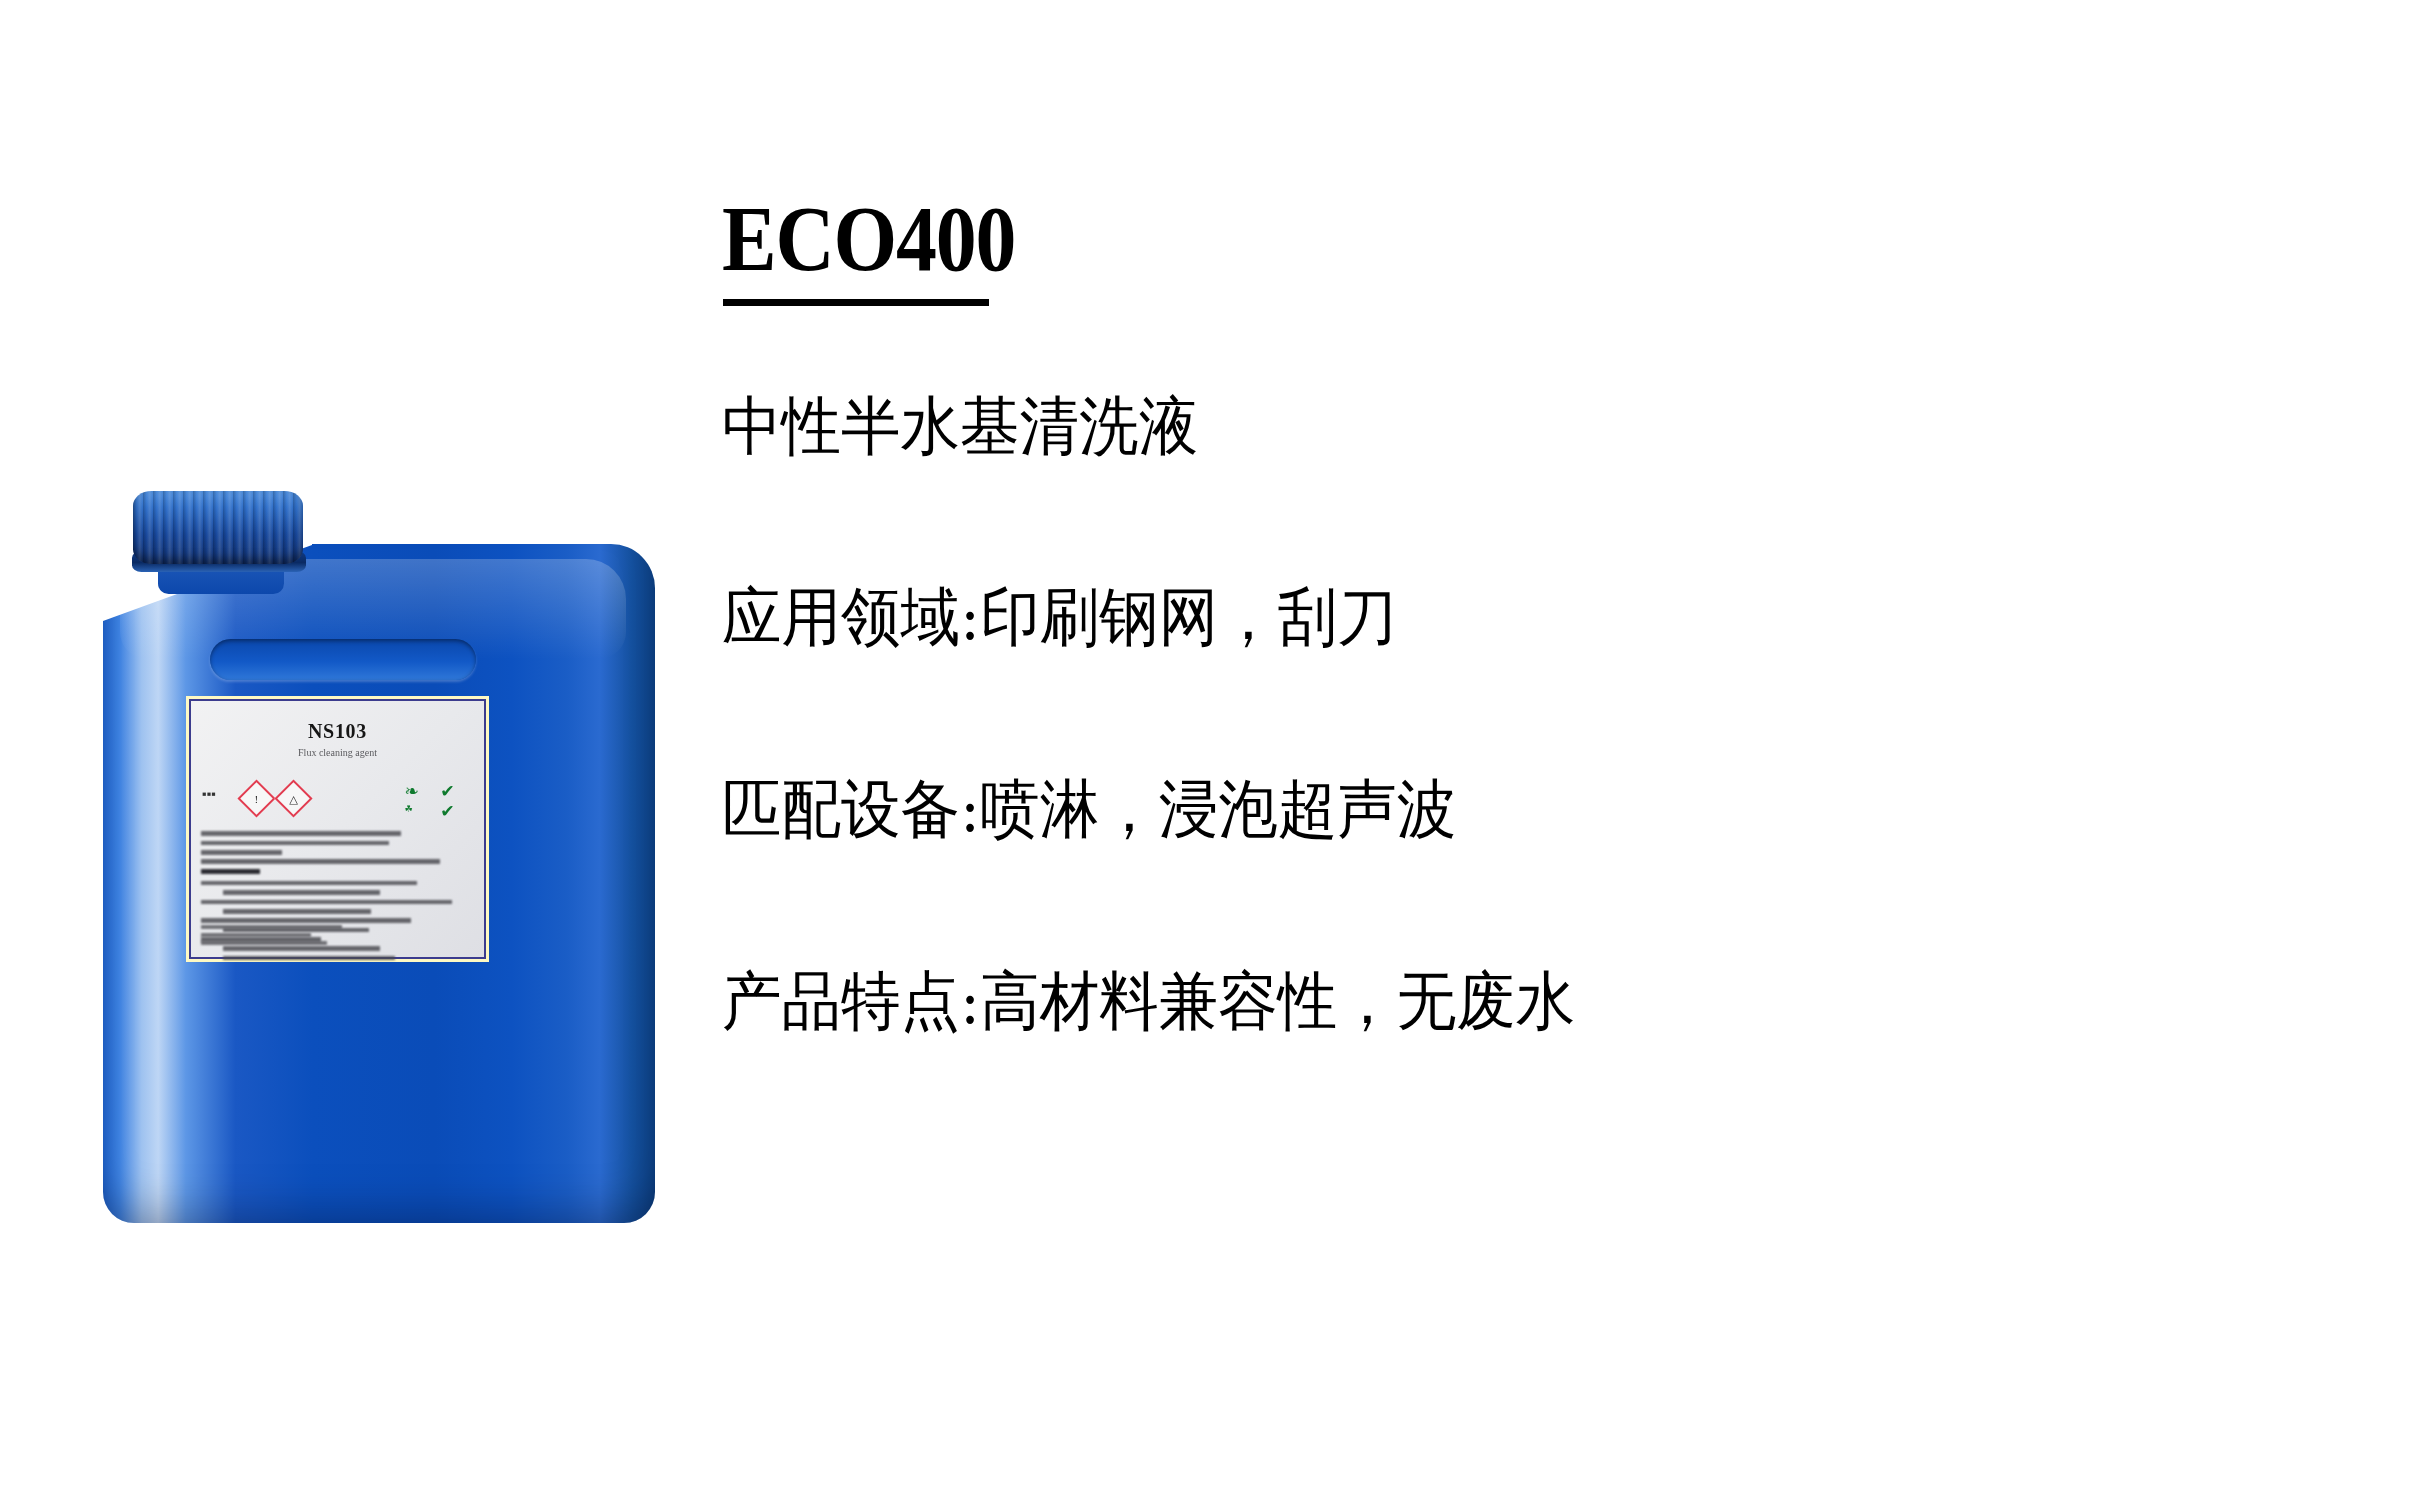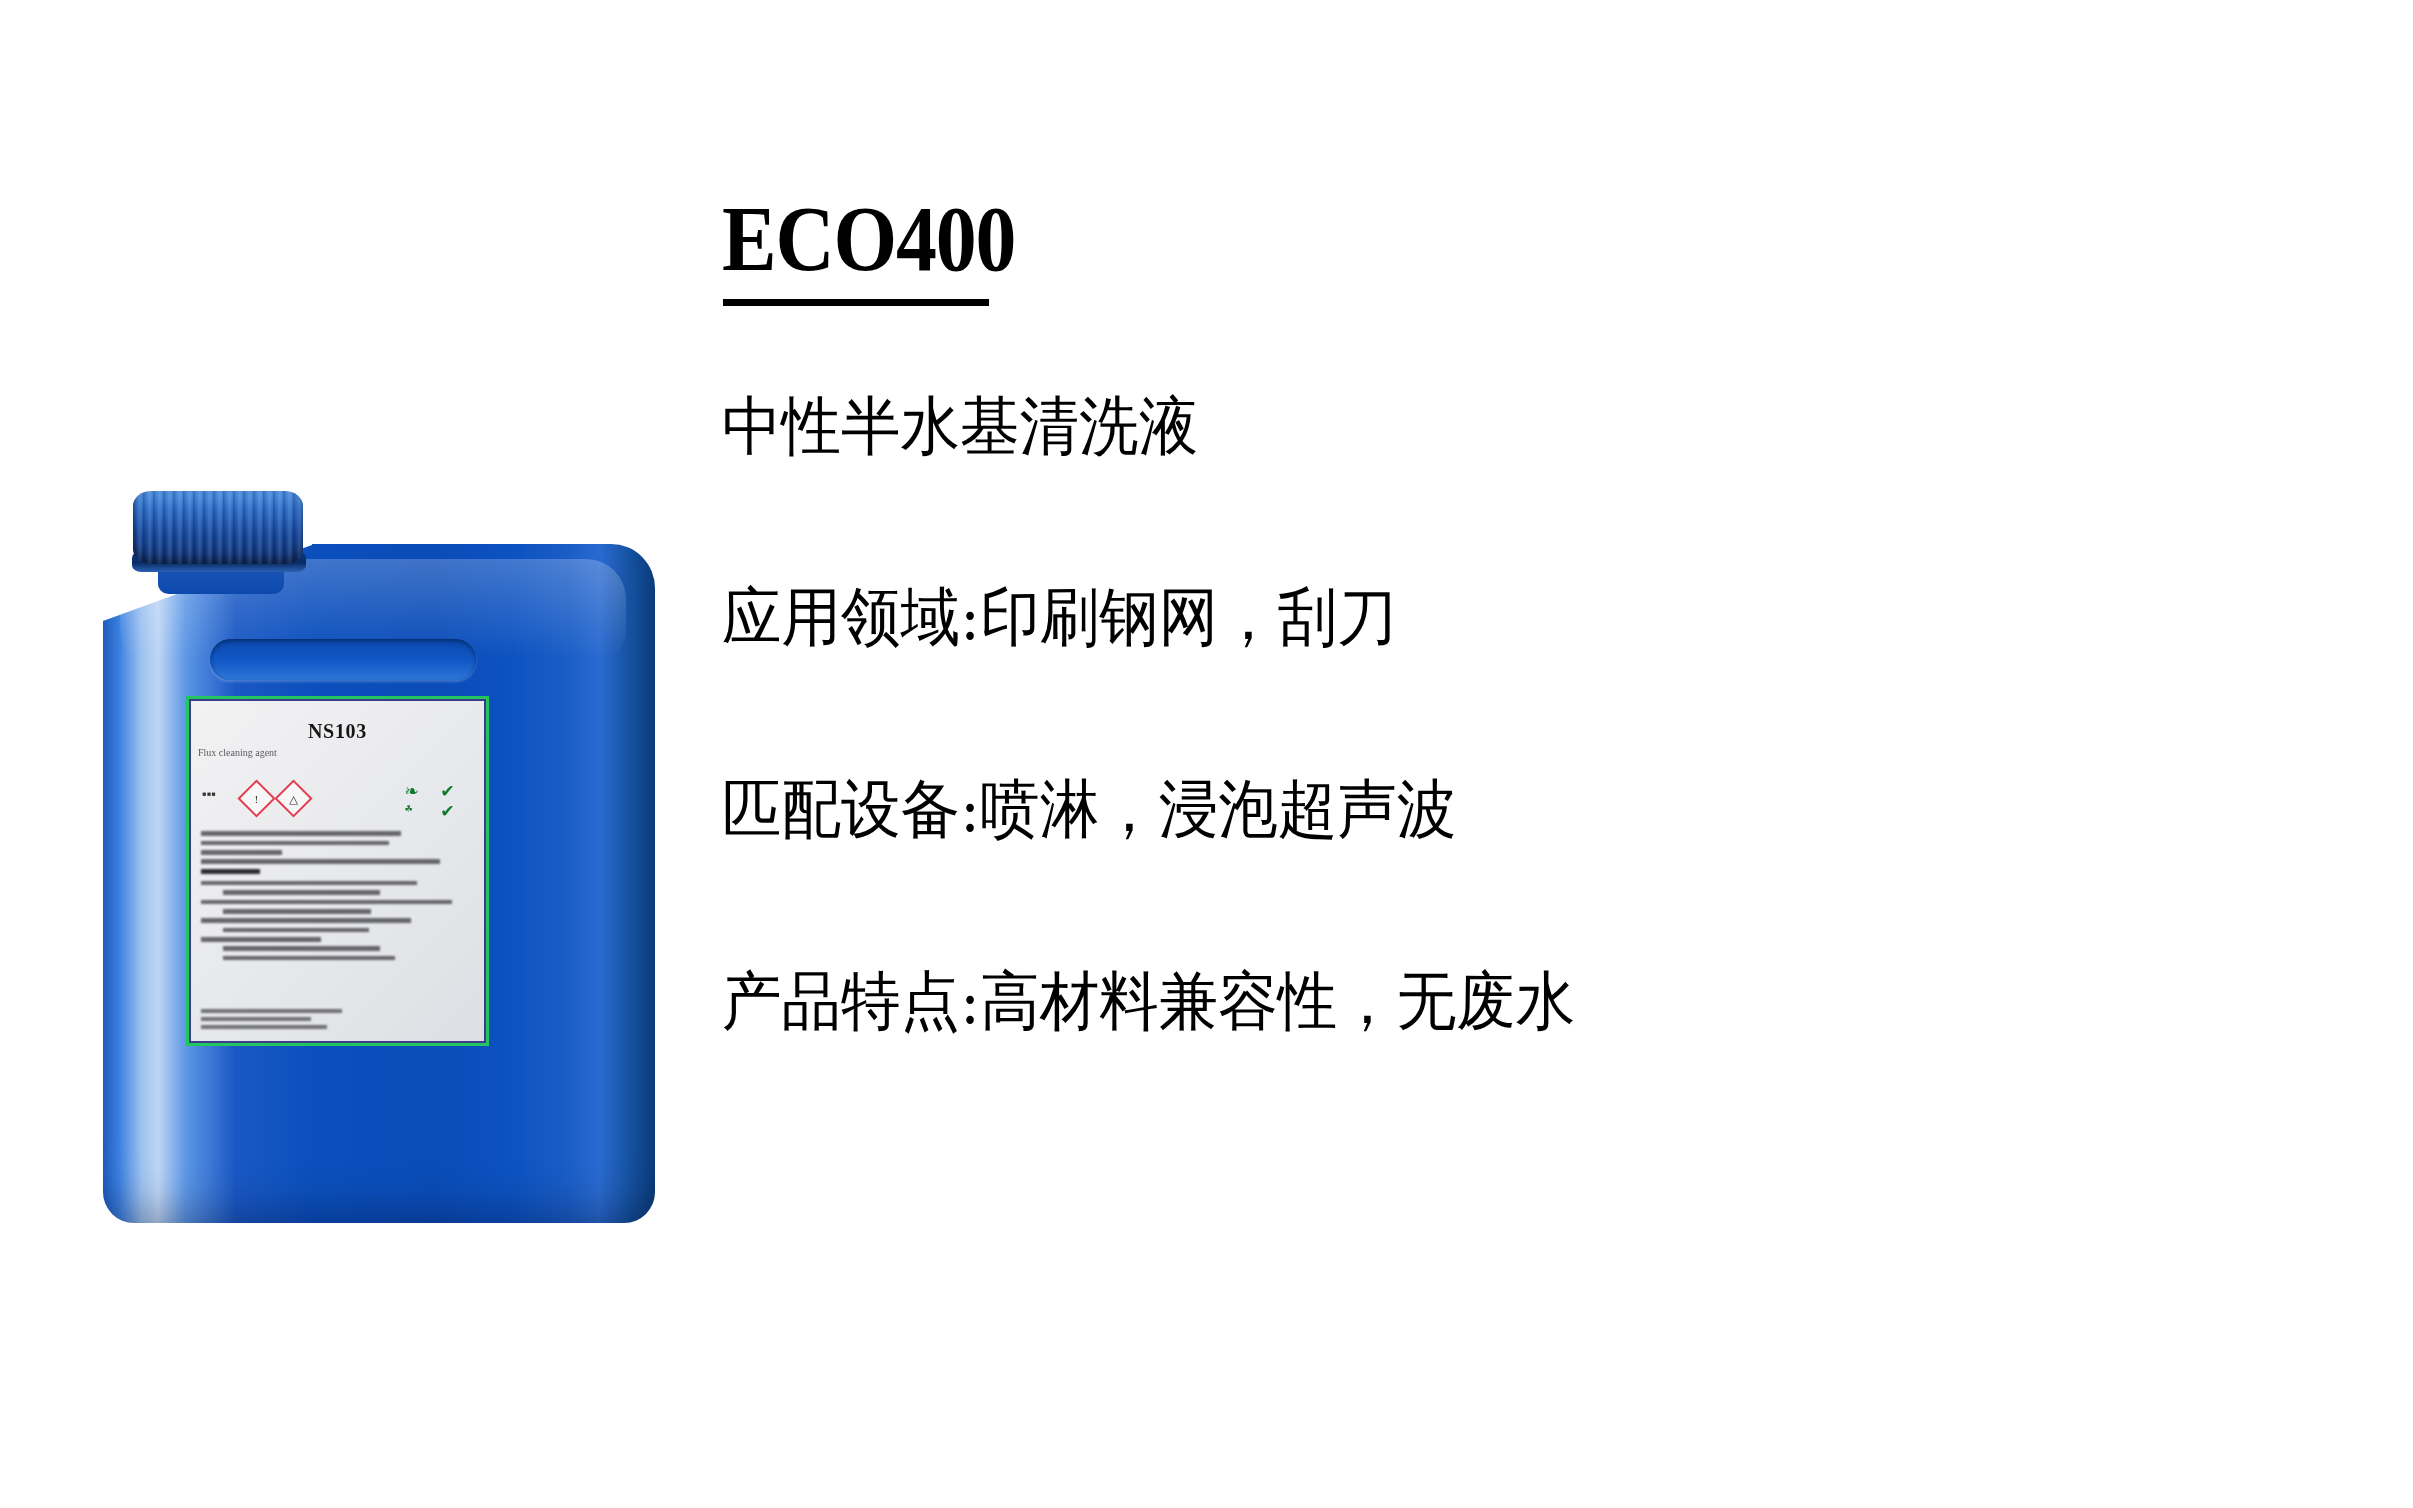--- a/index.html
+++ b/index.html
@@ -121,22 +121,22 @@
     box-shadow:
       inset 0 2px 4px rgba(0,0,0,0.40),
       0 2px 2.7px rgba(255,255,255,0.22);
   }
   
   .can-label {
     position: absolute;
     left: 106px;
     top: 237px;
     width: 303px;
-    height: 350px;
-    background: #22c55e;
+    height: 266px;
+    background: #fef9c3;
     padding: 3.3px;
     box-sizing: border-box;
   }
   .can-label-inner {
     width: 100%;
     height: 100%;
     border: 2.7px solid #3c3c8e;
     box-sizing: border-box;
     background: linear-gradient(135deg,#f2f2f3 0%, #e8e9ec 50%, #dedfe4 100%);
     padding: 4px 6.7px;
@@ -147,21 +147,21 @@
     text-align: center;
     font-family: "Liberation Serif", serif;
     font-weight: bold;
     font-size: 20px;
     letter-spacing: 0.7px;
     color: #161616;
     margin-top: 14.6px;
     filter: blur(0.3px);
   }
   .label-subtitle {
-    text-align: left;
+    text-align: center;
     font-family: "Liberation Serif", serif;
     font-size: 10px;
     color: #5b5b5f;
     margin-top: 4px;
     filter: blur(0.7px);
   }
   .label-pictos {
     position: absolute;
     left: 10.6px;
     top: 78px;

